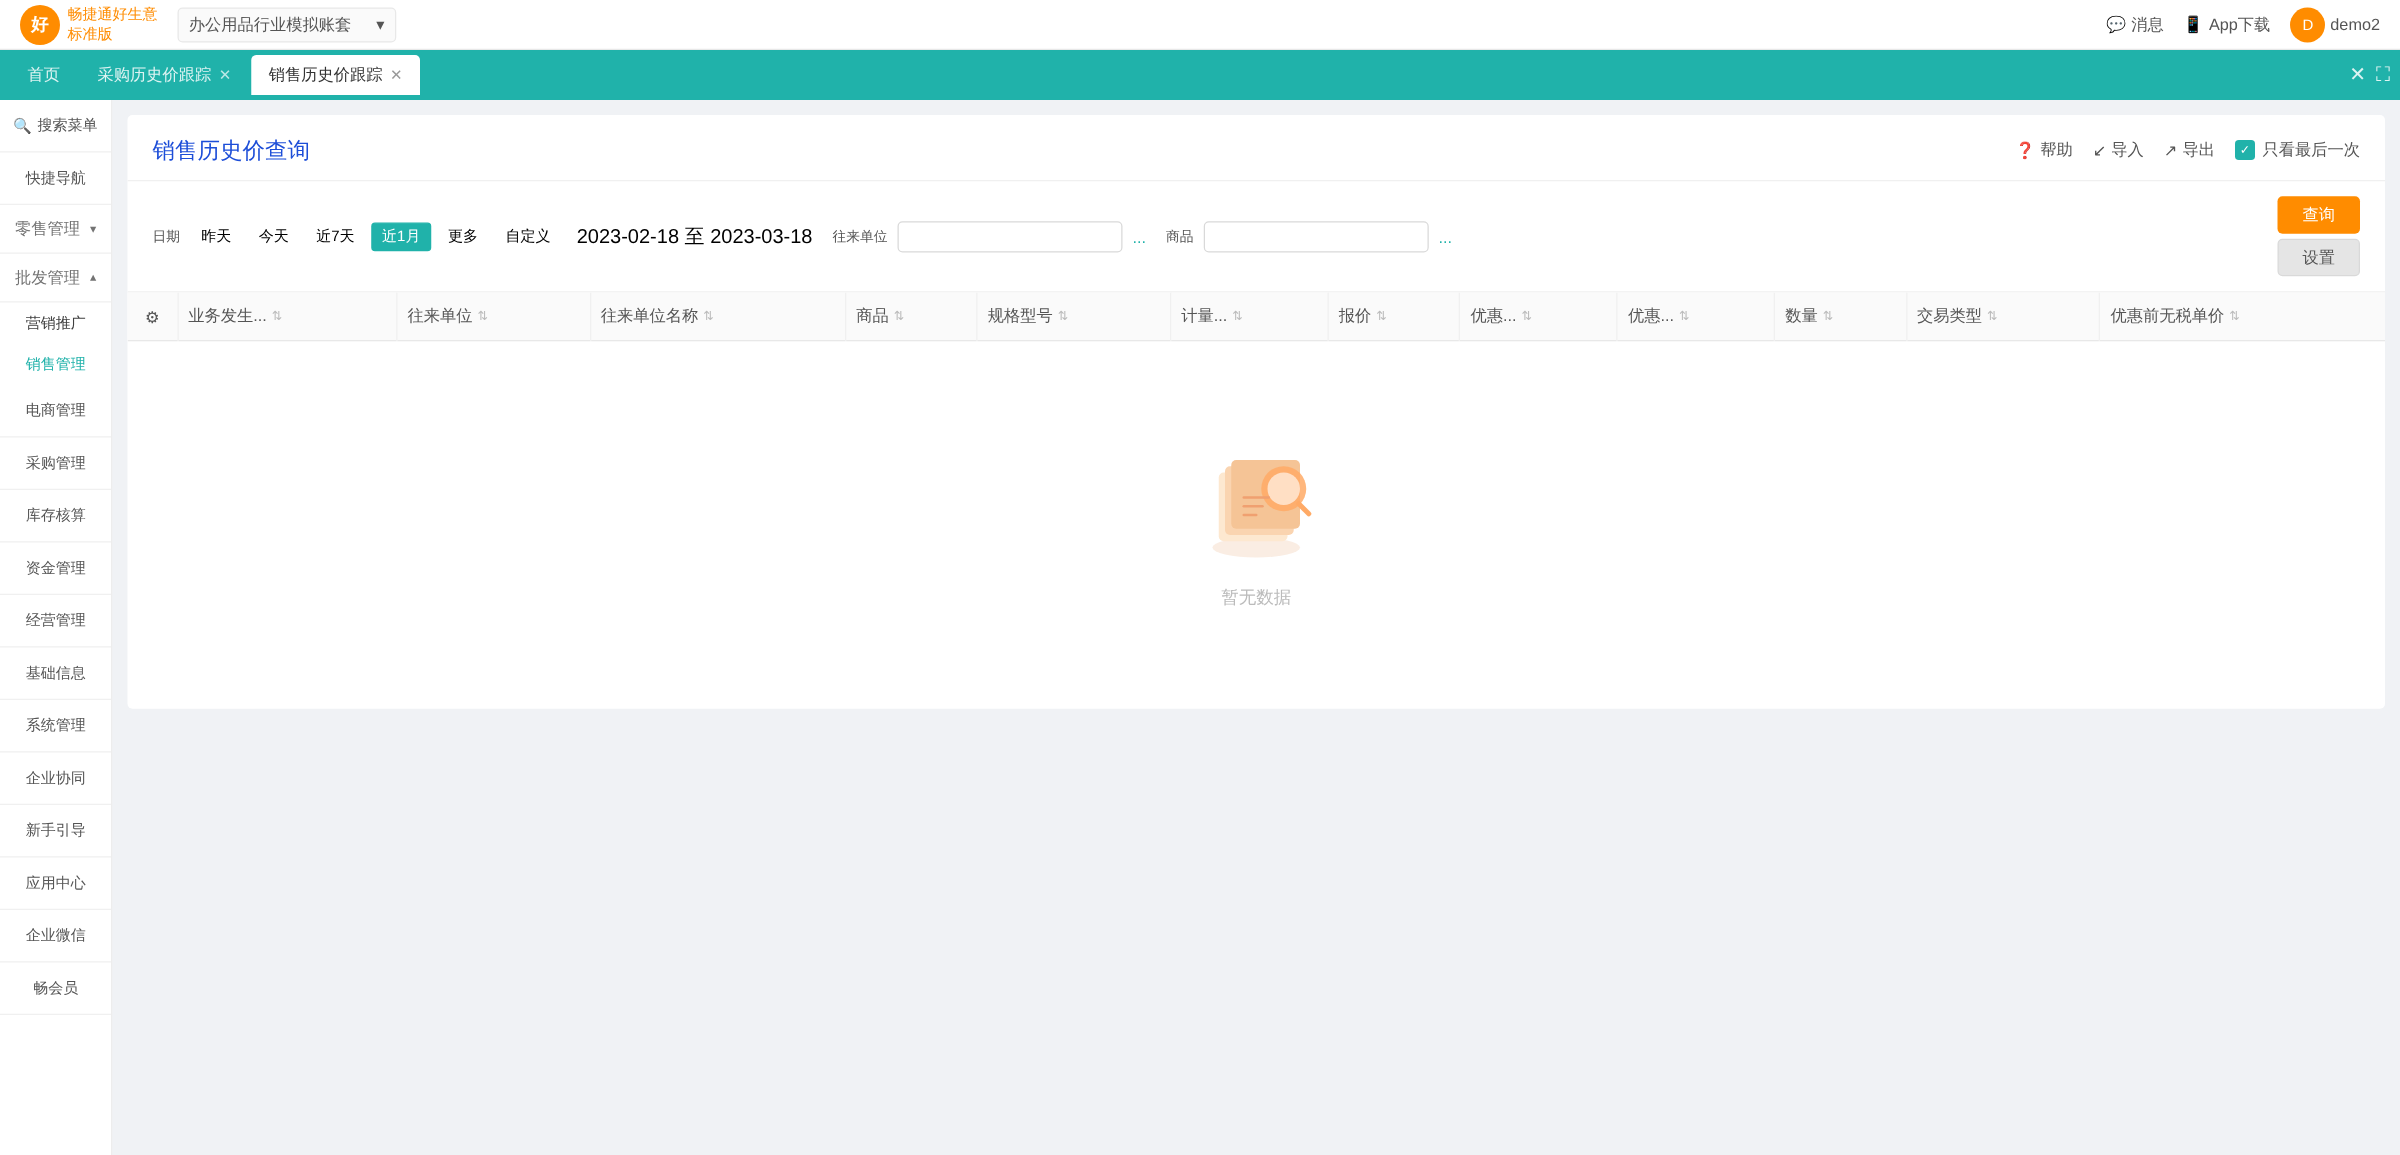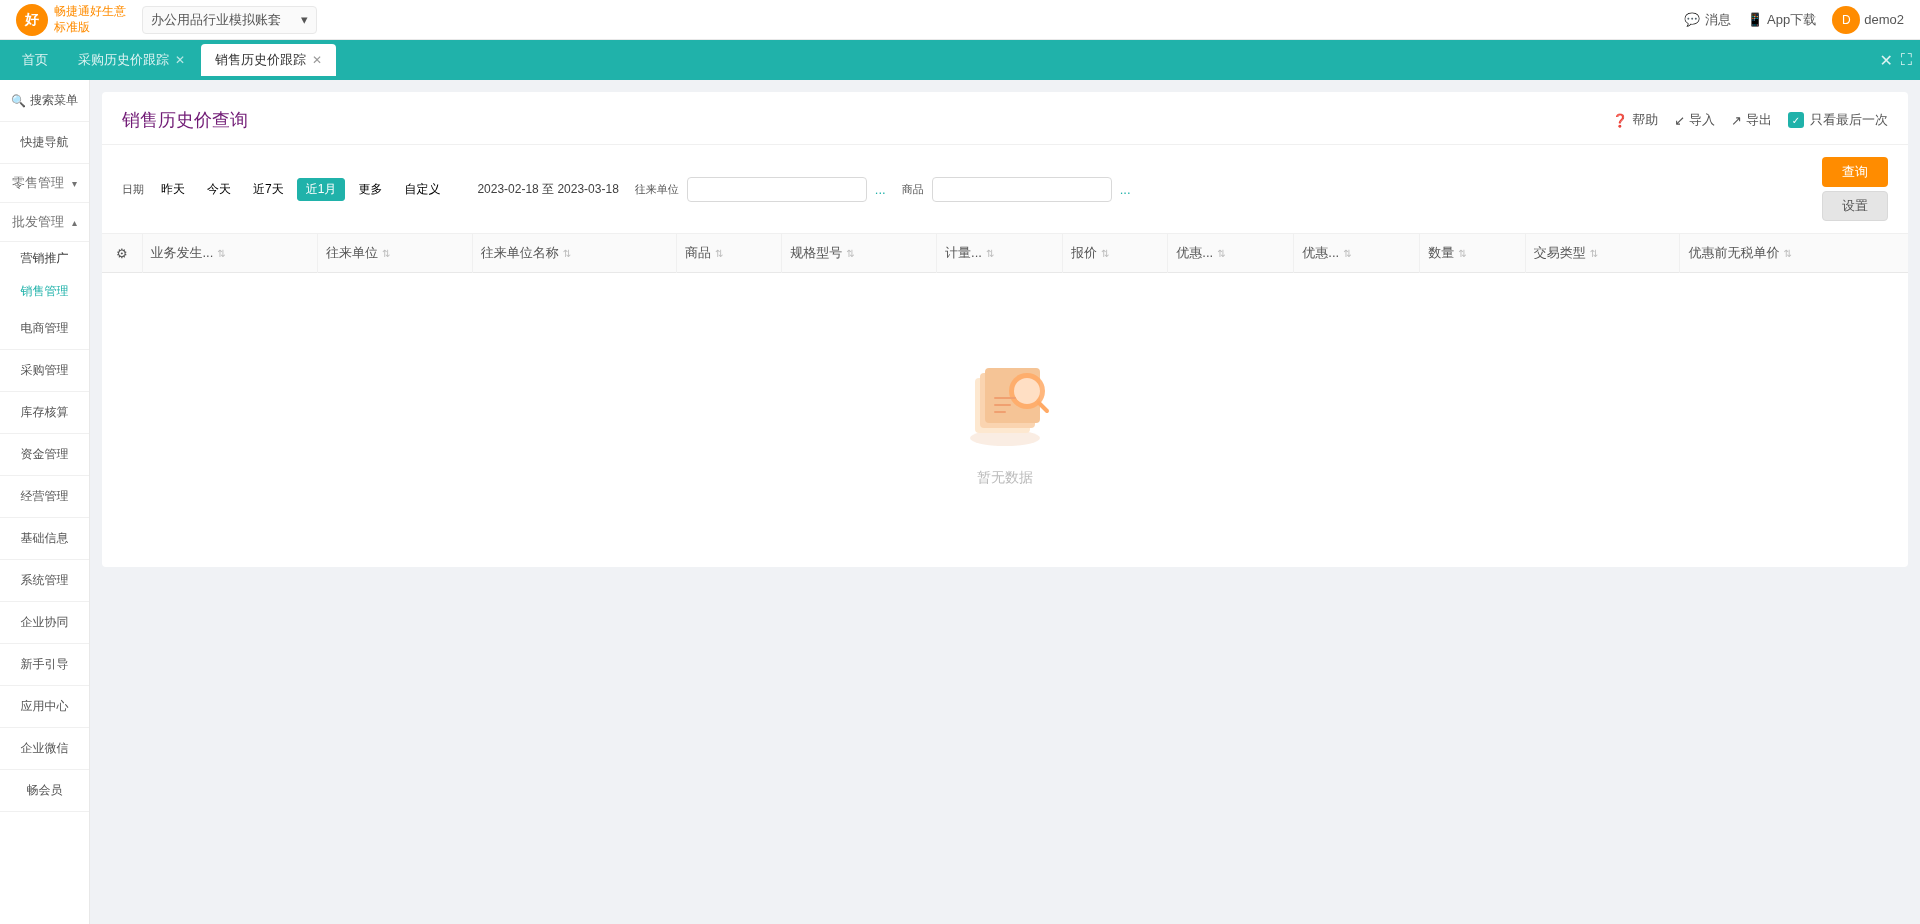--- a/index.html
+++ b/index.html
@@ -203,21 +203,21 @@
     .page-title-bar {
       padding: 16px 20px 12px;
       border-bottom: 1px solid #f0f0f0;
       display: flex;
       align-items: center;
       justify-content: space-between;
     }
     .page-title {
       font-size: 18px;
       font-weight: 500;
-      color: #701a75;
+      color: #1d4ed8;
     }
     .page-title-actions {
       display: flex;
       align-items: center;
       gap: 16px;
       font-size: 13px;
       color: #555;
     }
     .page-title-actions .action {
       display: flex;
@@ -273,23 +273,23 @@
       font-size: 12px;
       color: #000000;
       border: 1px solid transparent;
     }
     .date-btn.active {
       background: #20b2aa;
       color: white;
       border-color: #20b2aa;
     }
     .date-range-text {
-      font-size: 12px;
-      color: #404040;
-      margin-left: 20px;
+      font-size: 16px;
+      color: #000000;
+      margin-left: 4px;
     }
     .filter-input-group {
       display: flex;
       align-items: center;
       gap: 8px;
     }
     .filter-input {
       border: 1px solid #d9d9d9;
       border-radius: 4px;
       padding: 4px 8px;

